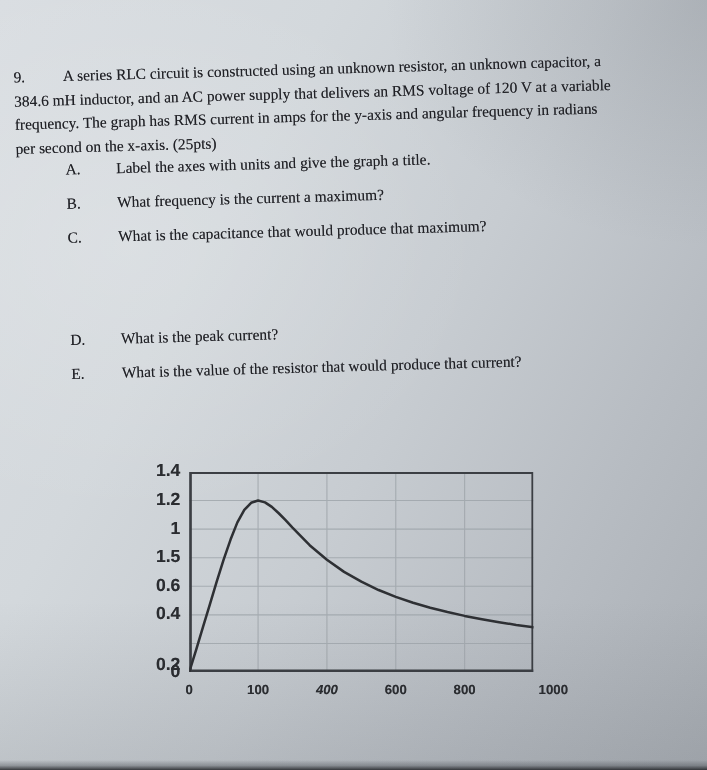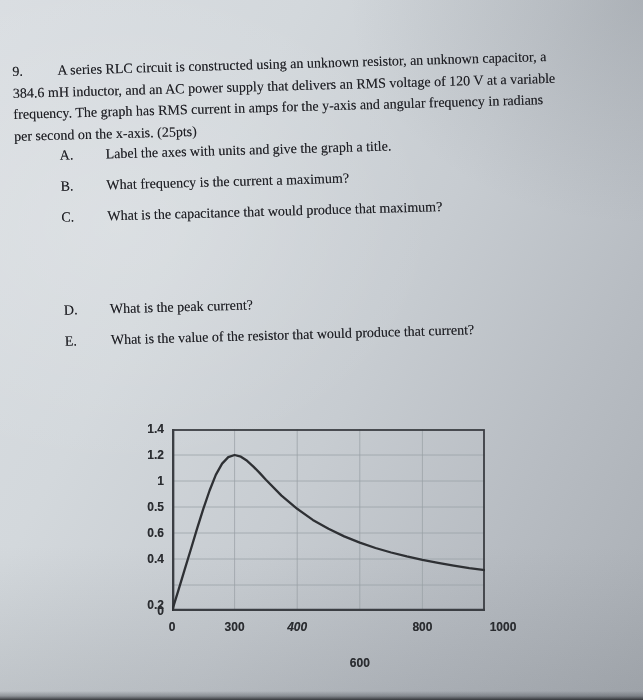--- a/index.html
+++ b/index.html
@@ -28,21 +28,21 @@
   }
   .pline{white-space:nowrap;}
   .pnum{display:inline-block;width:45px;}
   .q{white-space:nowrap;margin-top:9.5px;}
   .q .qlabel{display:inline-block;margin-left:45px;width:46px;}
   .q-a{margin-top:-1px;}
   .q-d{margin-top:71px;}
   
   .chart{position:absolute;left:0;top:0;font-family:"Liberation Sans", sans-serif;color:#2a2c30;}
   .y-labels{position:absolute;left:126px;top:429px;width:38px;height:182px;}
-  .ytick{position:absolute;right:0;transform:translateY(-50%);font-size:12px;font-weight:bold;color:#2a2c30;text-shadow:0 0 0.5px rgba(42,44,48,0.5);}
+  .ytick{position:absolute;right:0;transform:translateY(-50%);font-size:16px;font-weight:bold;color:#2a2c30;text-shadow:0 0 0.5px rgba(42,44,48,0.5);}
   .x-labels{position:absolute;left:172px;top:620px;width:313px;height:16px;}
   .xtick{position:absolute;top:0;transform:translateX(-50%);font-size:12px;font-weight:bold;color:#2a2c30;text-shadow:0 0 0.5px rgba(42,44,48,0.5);}
   .plot-area{position:absolute;left:172px;top:429px;width:313px;height:182px;}
   .gridlines{fill:none;stroke-width:1;opacity:0.75;}
   .frame{fill:none;stroke-width:1.8;}
   .axis{fill:none;stroke-width:2.3;}
   .curve{fill:none;stroke-width:2.3;stroke-linecap:round;stroke-linejoin:round;}
 </style>
 </head>
 <body>
@@ -73,35 +73,35 @@
       <span class="qlabel">E.</span><span>What is the value of the resistor that would produce that current?</span>
     </div>
   </div>
 
   <div class="chart">
     <div class="y-labels" id="y-labels">
         <div class="ytick" style="top: 182px;">0</div>
         <div class="ytick" style="top: 156px; margin-top: 20px;">0.2</div>
         <div class="ytick" style="top: 130px;">0.4</div>
         <div class="ytick" style="top: 104px;">0.6</div>
-        <div class="ytick" style="top: 78px;">0.5</div>
+        <div class="ytick" style="top: 78px;">1.5</div>
         <div class="ytick" style="top: 52px;">1</div>
         <div class="ytick" style="top: 26px;">1.2</div>
         <div class="ytick" style="top: 0px;">1.4</div>
       </div>
     <svg class="plot-area" id="plot-svg" width="313" height="182" viewBox="0 0 313 182">
         <path d="M62.6,0V182M125.2,0V182M187.8,0V182M250.4,0V182M0,156.0H313M0,130.0H313M0,104.0H313M0,78.0H313M0,52.0H313M0,26.0H313" class="gridlines" stroke="#9aa0a6"></path>
         <rect x="1" y="1" width="311" height="180" class="frame" stroke="#3b3e43"></rect>
         <path d="M1.2,0V180.8H313" class="axis" stroke="#3b3e43"></path>
         <path d="M0.0,182.0L6.3,161.7L12.5,141.2L18.8,120.5L25.0,99.8L31.3,79.8L37.6,61.5L43.8,45.9L50.1,34.6L56.3,28.1L62.6,26.0L68.9,27.7L75.1,31.8L81.4,37.6L87.6,43.9L93.9,50.7L109.5,66.6L125.2,79.8L140.8,90.9L156.5,99.8L172.2,107.4L187.8,113.6L203.5,119.0L219.1,123.5L234.8,127.4L250.4,130.9L266.1,133.9L281.7,136.6L297.3,139.1L313.0,141.2" class="curve" stroke="#2e3034"></path>
       </svg>
     <div class="x-labels" id="x-labels">
         <div class="xtick" style="left: 0px;">0</div>
-        <div class="xtick" style="left: 62.6px;">300</div>
+        <div class="xtick" style="left: 62.6px;">100</div>
         <div class="xtick" style="left: 125.2px; font-style: italic;">400</div>
-        <div class="xtick" style="left: 187.8px; margin-top: 36px;">600</div>
+        <div class="xtick" style="left: 187.8px;">600</div>
         <div class="xtick" style="left: 250.4px;">800</div>
         <div class="xtick" style="left: 331px;">1000</div>
       </div>
   </div>
 
   <div class="bottom-edge"></div>
 </div>
 
 </body></html>

